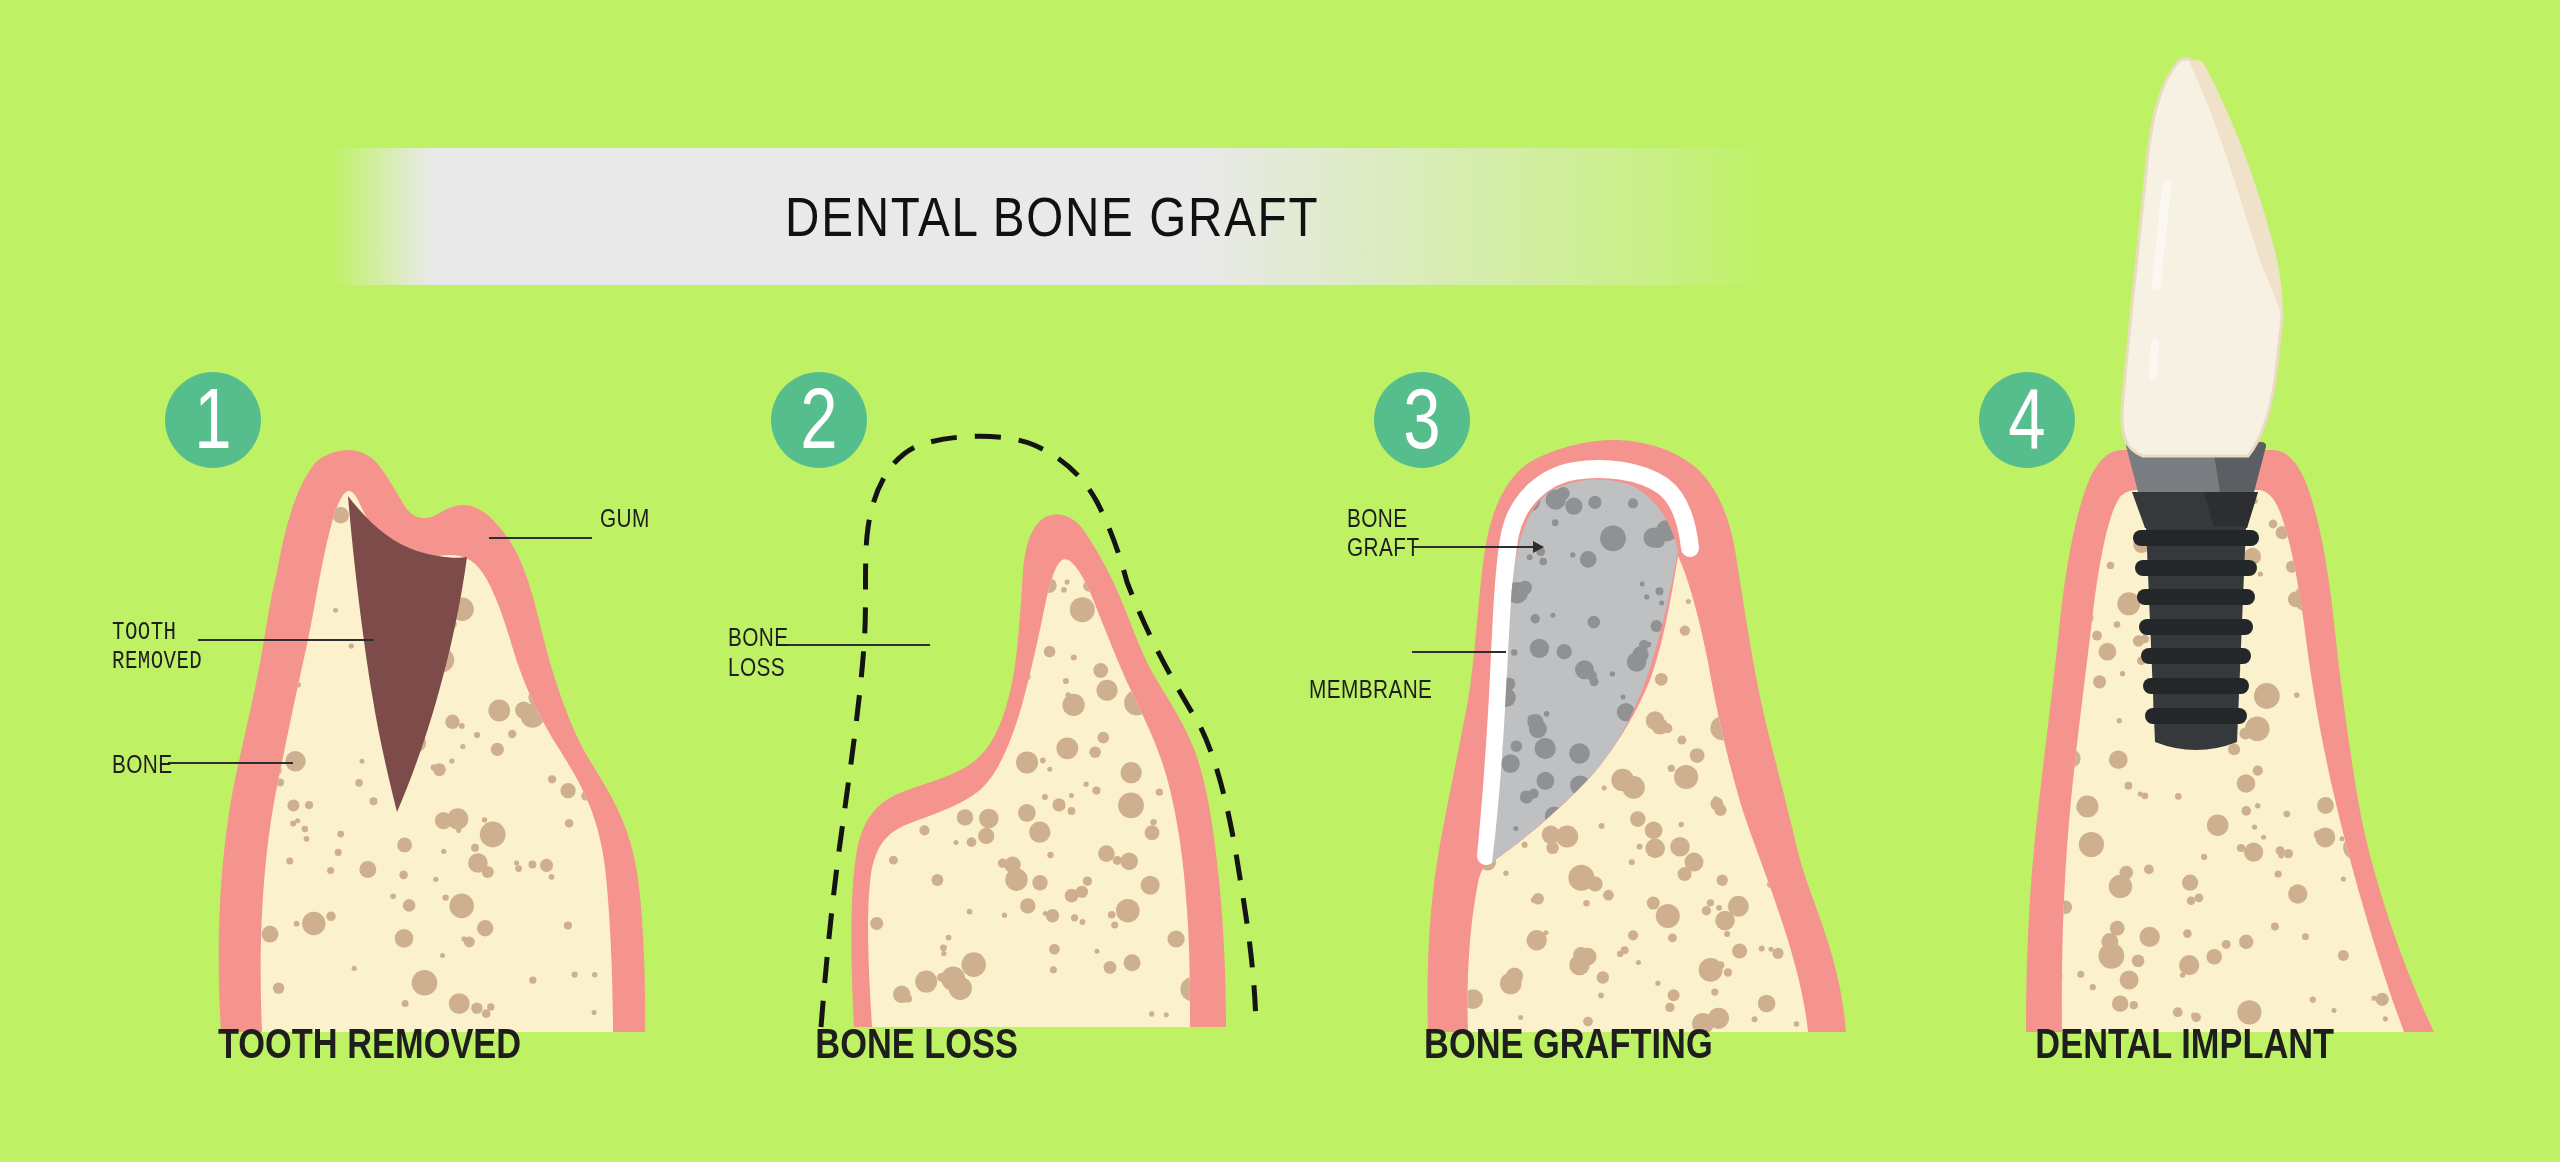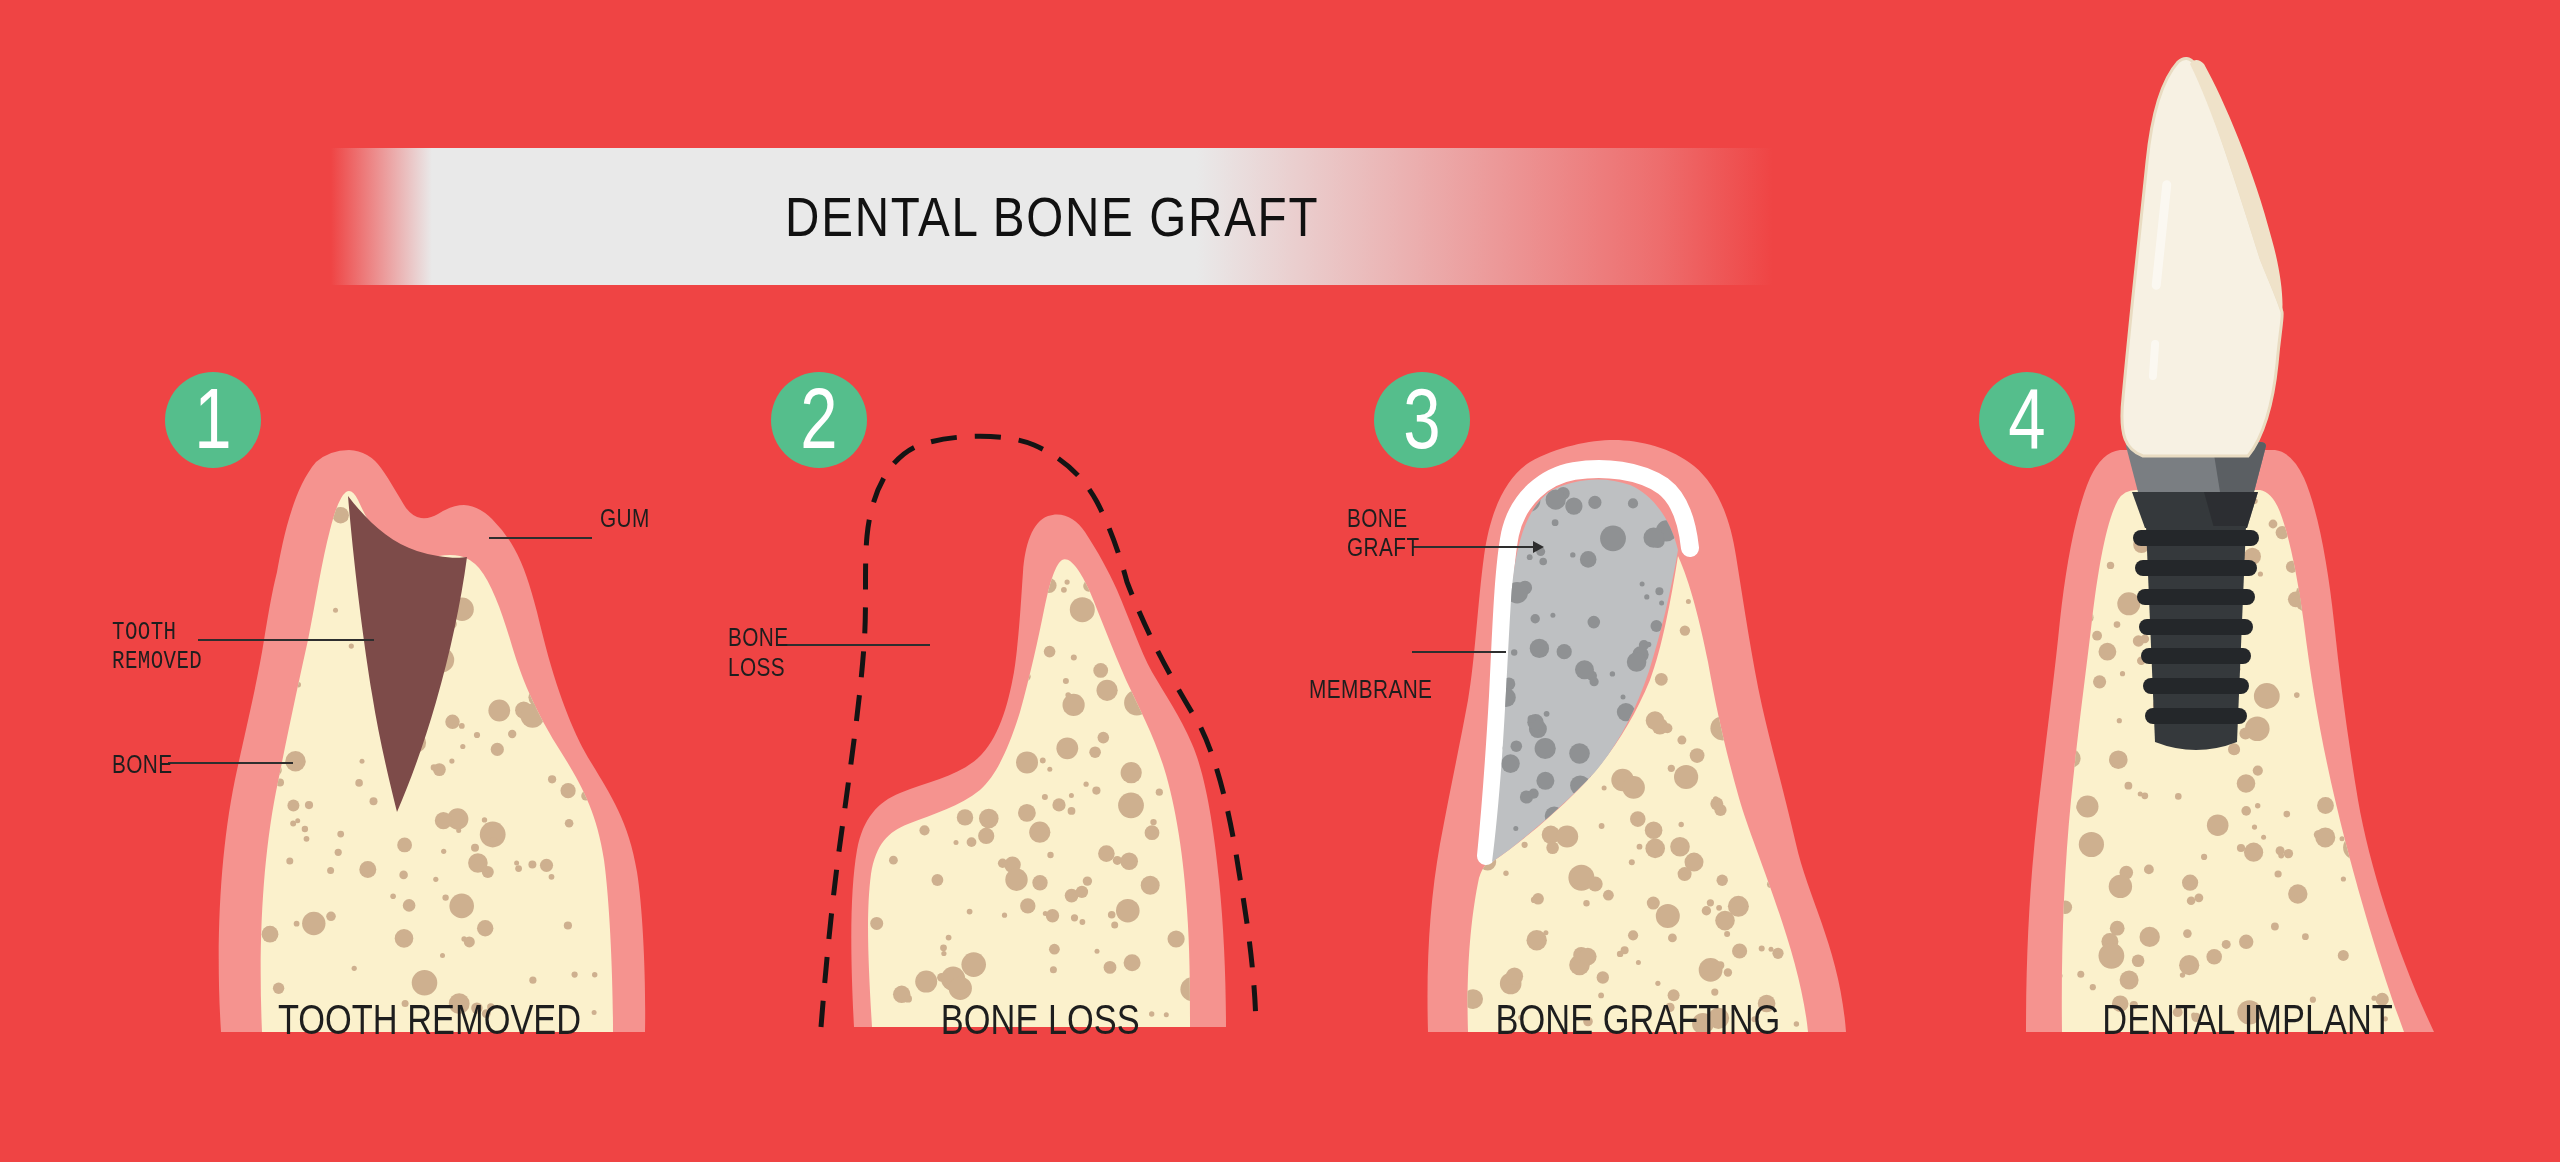--- a/index.html
+++ b/index.html
@@ -1,17 +1,17 @@
 <!DOCTYPE html>
 <html style="--c-step: #55BE8C; --c-gum: #F5938F; --c-bone: #FBF1CC; --c-speckle: #CEB08F; --c-socket: #7D4B49; --c-graft: #BEC0C2; --c-graft-dot: #8F9193; --c-membrane: #FFFFFF; --c-implant: #35393C; --c-implant-dark: #24272A; --c-abutment: #7A7E82; --c-abutment-dark: #5B5F63; --c-crown: #F7F1E3; --c-crown-shade: #EFE2C9; --c-crown-outline: #E9DCC2; --c-band: #E9E9E9; --c-text: #1E1E1E; --c-line: #2E2E2E; --c-dash: #141414;"><head>
 <meta charset="utf-8">
 <style>
   html,body{margin:0;padding:0;background:#fff;}
   .canvas{
-    position:relative;width:2560px;height:1162px;background:#ef4444;overflow:hidden;
+    position:relative;width:2560px;height:1162px;background:#bef264;overflow:hidden;
     font-family:"Liberation Sans", sans-serif;
   }
   .svg-layer{position:absolute;left:0;top:0;}
   .title-band{
     position:absolute;left:331px;top:148px;width:1442px;height:137px;
     background:linear-gradient(90deg, rgba(233,233,233,0) 0%, var(--c-band) 7%, var(--c-band) 60%, rgba(233,233,233,0.25) 92%, rgba(233,233,233,0) 100%);
     display:flex;align-items:center;justify-content:center;
   }
   .title-text{
     display:inline-block;transform:scaleX(0.85);transform-origin:50% 50%;
@@ -25,22 +25,22 @@
     display:inline-block;transform:scaleX(0.78);transform-origin:50% 50%;
     font-size:86px;font-weight:400;color:#fff;line-height:1;margin-top:-4px;
   }
   .label{
     position:absolute;color:var(--c-text);font-size:26px;font-weight:500;
     letter-spacing:0.5px;line-height:29px;white-space:nowrap;
   }
   .label .cond{display:inline-block;transform:scaleX(0.8);transform-origin:0 50%;}
   .label .line{display:block;}
   .caption{
-    position:absolute;top:996px;width:500px;text-align:center;
-    color:var(--c-text);font-size:43px;font-weight:400;line-height:46px;white-space:nowrap;
+    position:absolute;top:1020px;width:500px;text-align:left;
+    color:var(--c-text);font-size:43px;font-weight:700;line-height:46px;white-space:nowrap;
   }
   .caption .cond{display:inline-block;transform:scaleX(0.8);transform-origin:50% 50%;}
 </style>
 </head>
 <body>
 
 <div class="canvas">
 
   <svg class="svg-layer" width="2560" height="1162" viewBox="0 0 2560 1162">
     <defs>

